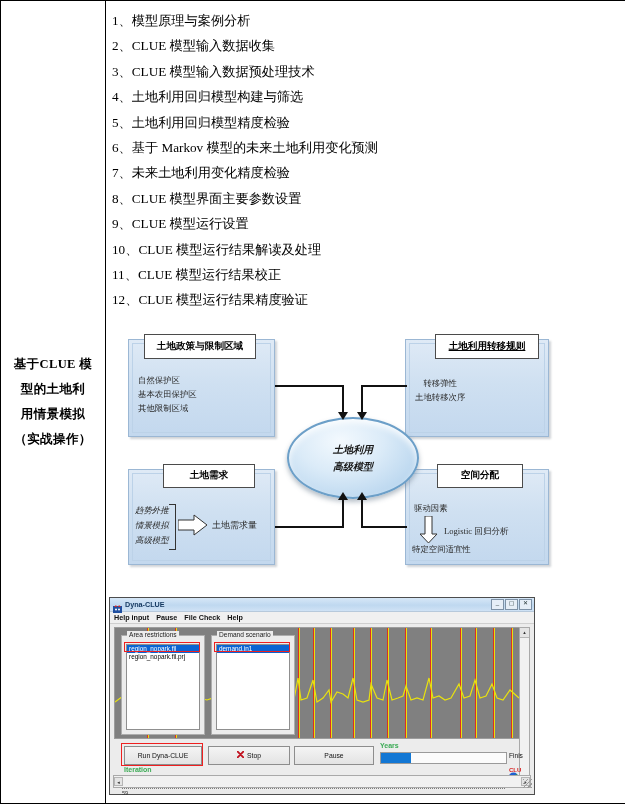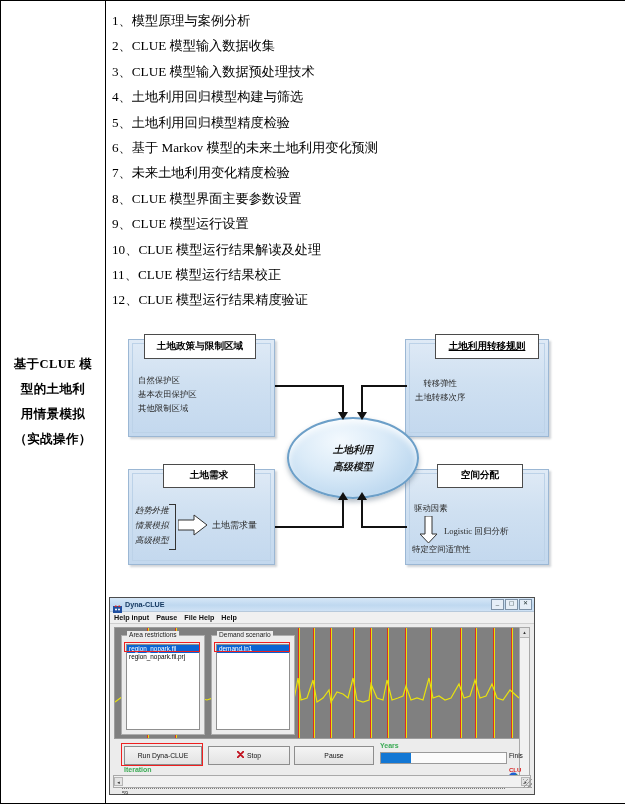--- a/index.html
+++ b/index.html
@@ -219,21 +219,21 @@
           <span class="tb-btns">
             <span class="tb-btn">_</span>
             <span class="tb-btn">▢</span>
             <span class="tb-btn">✕</span>
           </span>
         </div>
 
         <div class="menubar">
           <span>Help input</span>
           <span>Pause</span>
-          <span>File Help</span>
+          <span>File Check</span>
           <span>Help</span>
         </div>
 
         <div class="client">
 
           <div class="canvas">
             <svg width="405" height="110" viewBox="0 0 405 110" preserveAspectRatio="none">
               <g>
                 <rect x="32" y="0" width="1.6" height="110" fill="#d93025"></rect>
                 <rect x="60" y="0" width="1.6" height="110" fill="#d93025"></rect>

